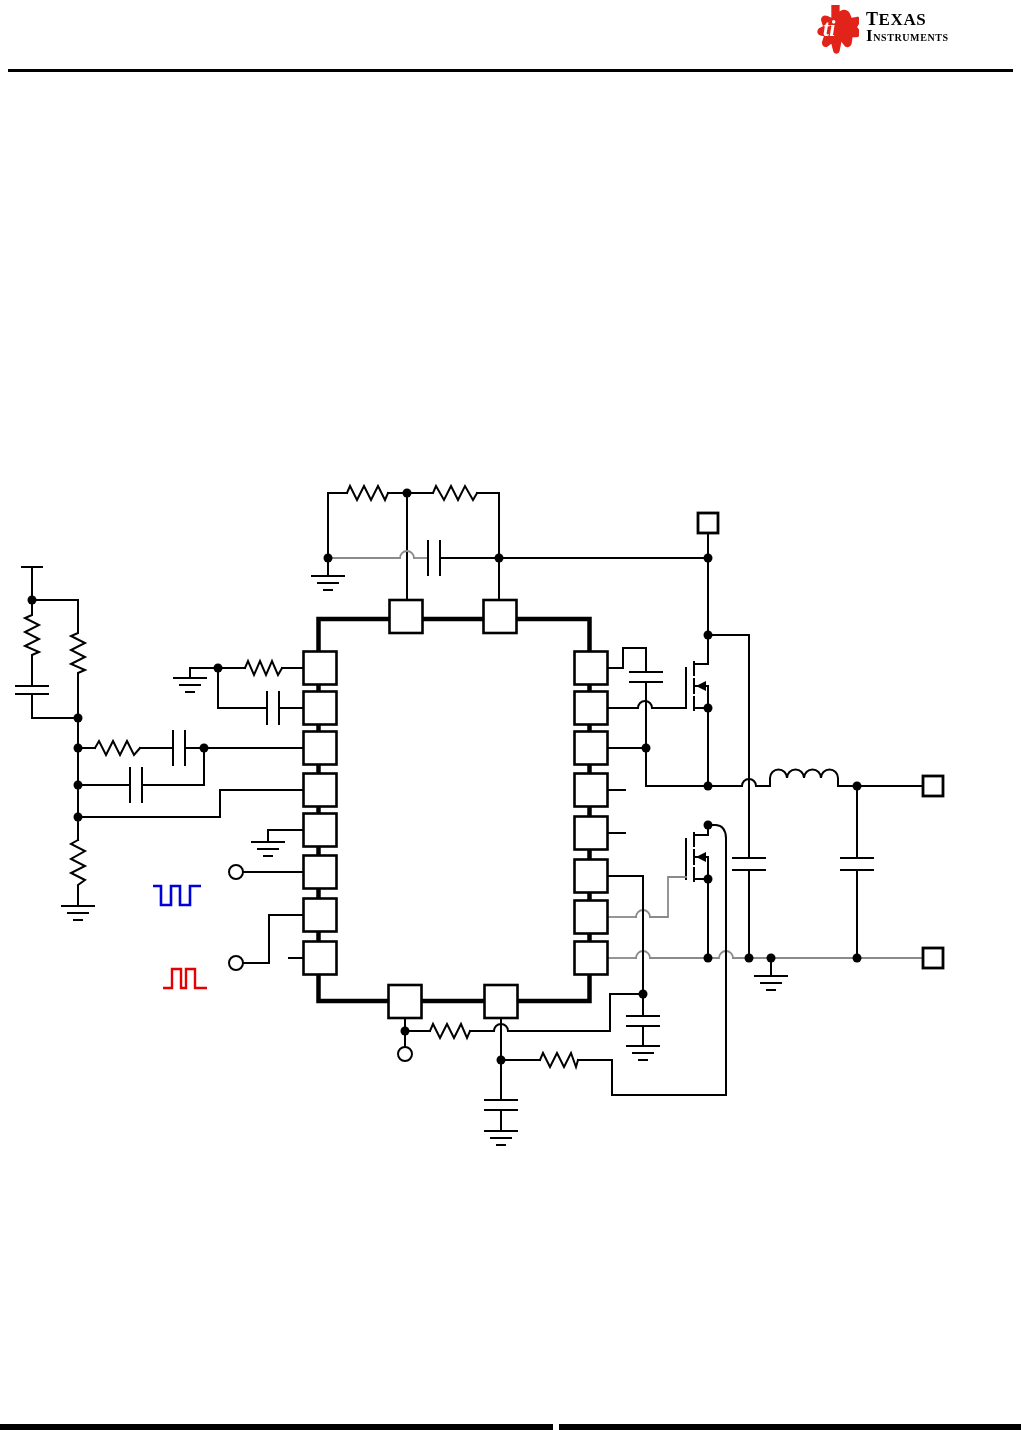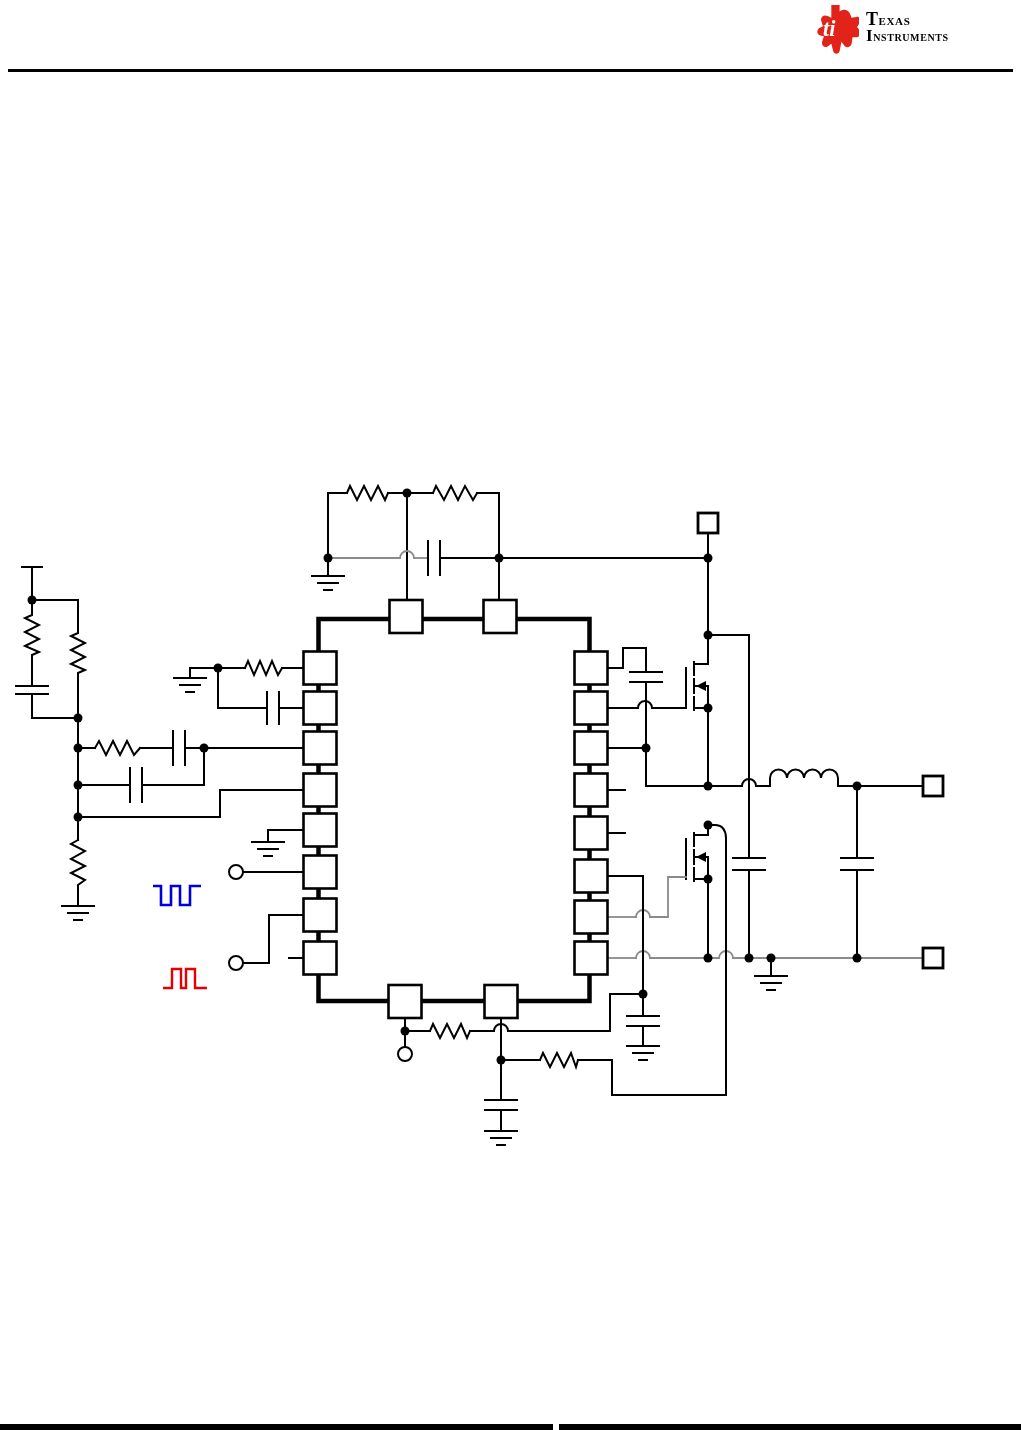--- a/index.html
+++ b/index.html
@@ -7,21 +7,21 @@
     --ti_red:#e2231a; --paper:#ffffff;
   }
   html,body{margin:0;padding:0;background:#fff;}
   #page{position:relative;width:1021px;height:1430px;background:var(--paper);
         font-family:"Liberation Serif", serif;overflow:hidden;text-align:center;}
   .hdr-rule{position:absolute;left:8px;top:69px;width:1005px;height:3px;background:var(--line);}
   .ftr-rule{position:absolute;top:1424px;height:6px;background:var(--line);}
   .ftr-a{left:0;width:553px;} .ftr-b{left:559px;width:462px;}
   .brand{position:absolute;left:866px;color:#000;font-weight:bold;line-height:1;
          letter-spacing:0.6px;white-space:nowrap;}
-  .brand-1{top:10px;font-size:11px;}
+  .brand-1{top:10px;font-size:17px;}
   .brand-1::first-letter{font-size:18px;}
   .brand-2{top:27px;font-size:10px;}
   .brand-2::first-letter{font-size:17px;}
   #logo{position:absolute;left:811px;top:2px;}
   svg{display:block;}
   #schematic{position:absolute;left:0;top:0;}
   .w  {stroke:var(--line);stroke-width:2;fill:none;stroke-linecap:square;}
   .wg {stroke:var(--gray);stroke-width:1.8;fill:none;stroke-linecap:square;}
   .thick{stroke:var(--line);stroke-width:4.5;fill:none;}
   .pinbox{stroke:var(--line);stroke-width:2.6;fill:#fff;}

